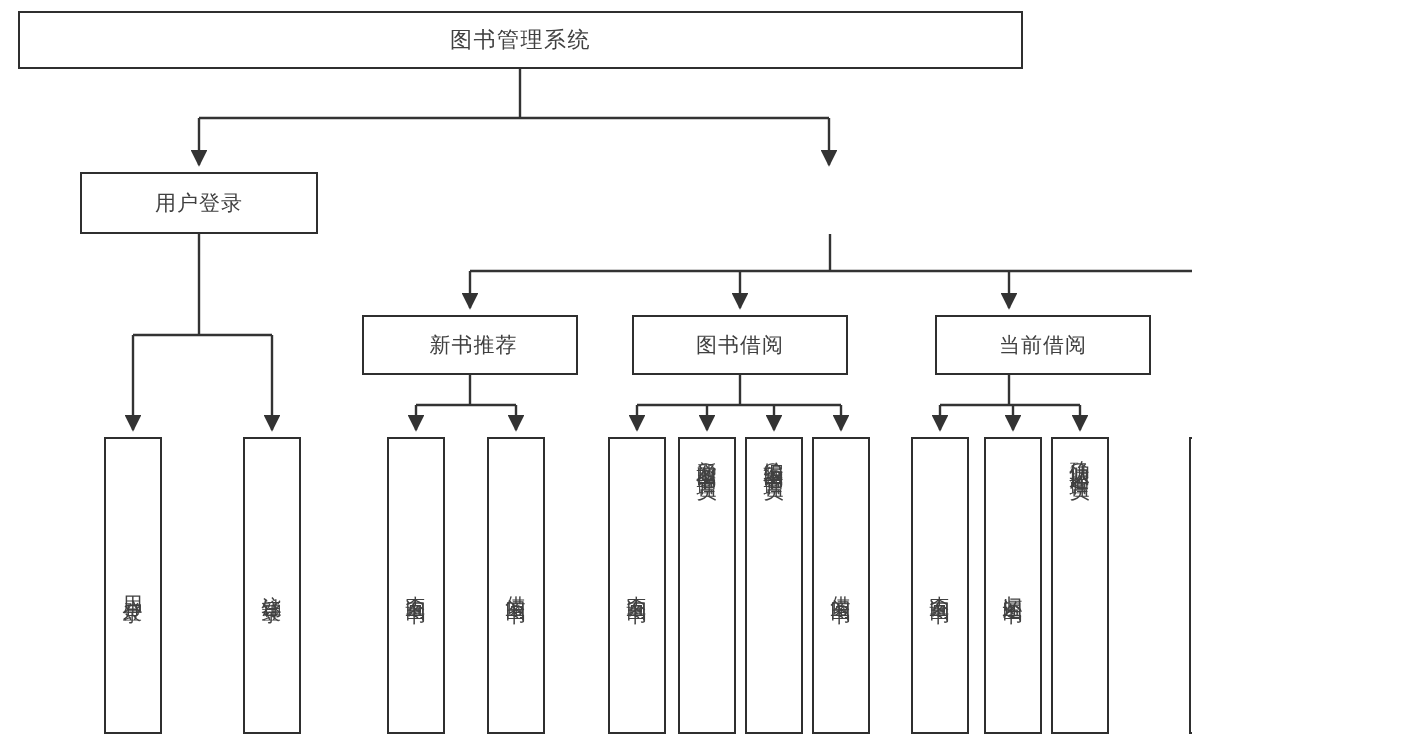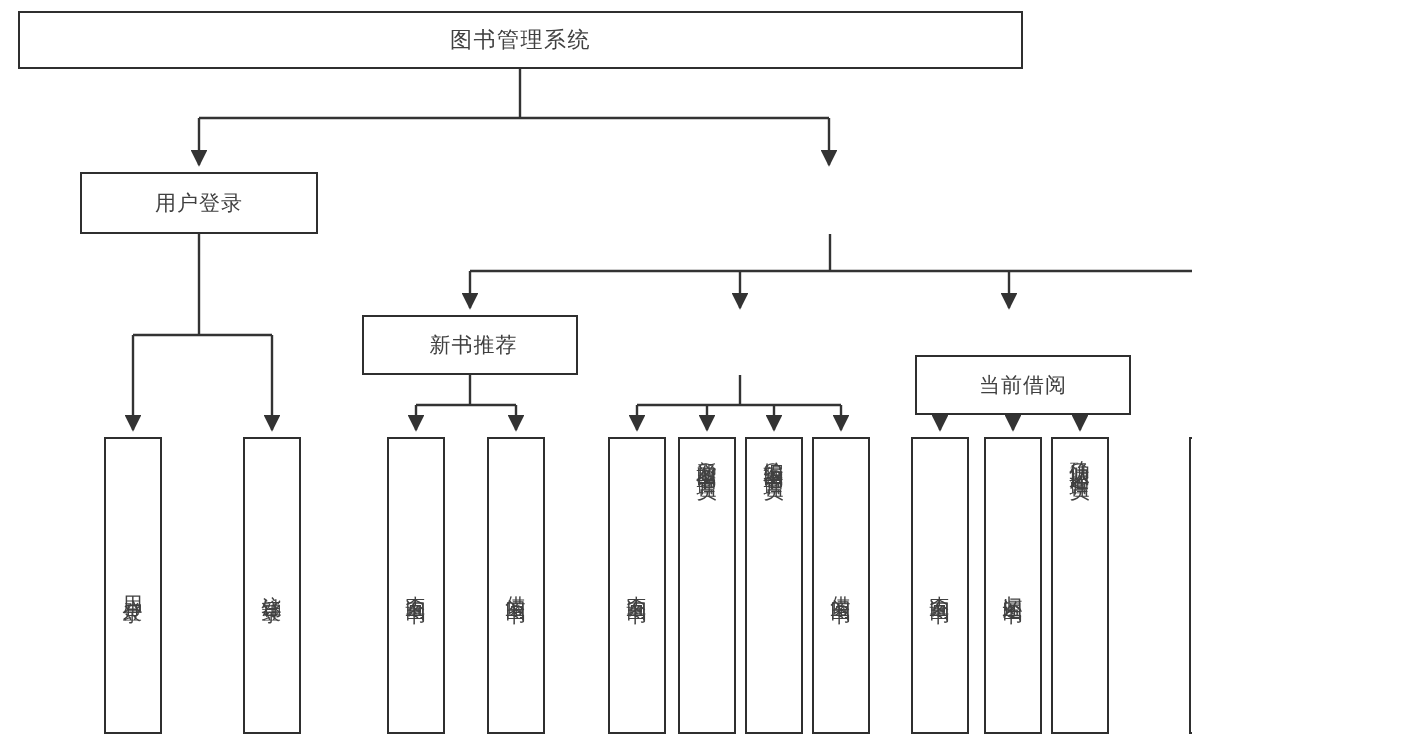--- a/index.html
+++ b/index.html
@@ -138,21 +138,24 @@
     <span class="label" style="color: rgb(64, 64, 64);">图书管理系统</span>
   </div>
 
   <div class="node horizontal" style="left: 80px; top: 172px; width: 238px; height: 62px; border-color: rgb(47, 47, 47); background: rgb(255, 255, 255);">
     <span class="label" style="color: rgb(64, 64, 64);">用户登录</span>
   </div>
 
   <div class="node horizontal" style="left: 362px; top: 315px; width: 216px; height: 60px; border-color: rgb(47, 47, 47); background: rgb(255, 255, 255); padding-left: 7px;">
     <span class="label" style="color: rgb(64, 64, 64);">新书推荐</span>
   </div>
-  <div class="node horizontal" style="left: 915px; top: 315px; width: 216px; height: 60px; border-color: rgb(47, 47, 47); background: rgb(255, 255, 255); margin-top: 40px;">
+  <div class="node horizontal" style="left: 632px; top: 315px; width: 216px; height: 60px; border-color: rgb(47, 47, 47); background: rgb(255, 255, 255);">
+    <span class="label" style="color: rgb(64, 64, 64);">图书借阅</span>
+  </div>
+  <div class="node horizontal" style="left: 935px; top: 315px; width: 216px; height: 60px; border-color: rgb(47, 47, 47); background: rgb(255, 255, 255);">
     <span class="label" style="color: rgb(64, 64, 64);">当前借阅</span>
   </div>
 
   <div class="node leaf centered" style="left: 104px; top: 437px; width: 58px; height: 297px; border-color: rgb(47, 47, 47); background: rgb(255, 255, 255);">
     <span class="label" style="color: rgb(64, 64, 64);">用户登录</span>
   </div>
   <div class="node leaf centered" style="left: 243px; top: 437px; width: 58px; height: 297px; border-color: rgb(47, 47, 47); background: rgb(255, 255, 255);">
     <span class="label" style="color: rgb(64, 64, 64);">注销登录</span>
   </div>
   <div class="node leaf centered" style="left: 387px; top: 437px; width: 58px; height: 297px; border-color: rgb(47, 47, 47); background: rgb(255, 255, 255);">

